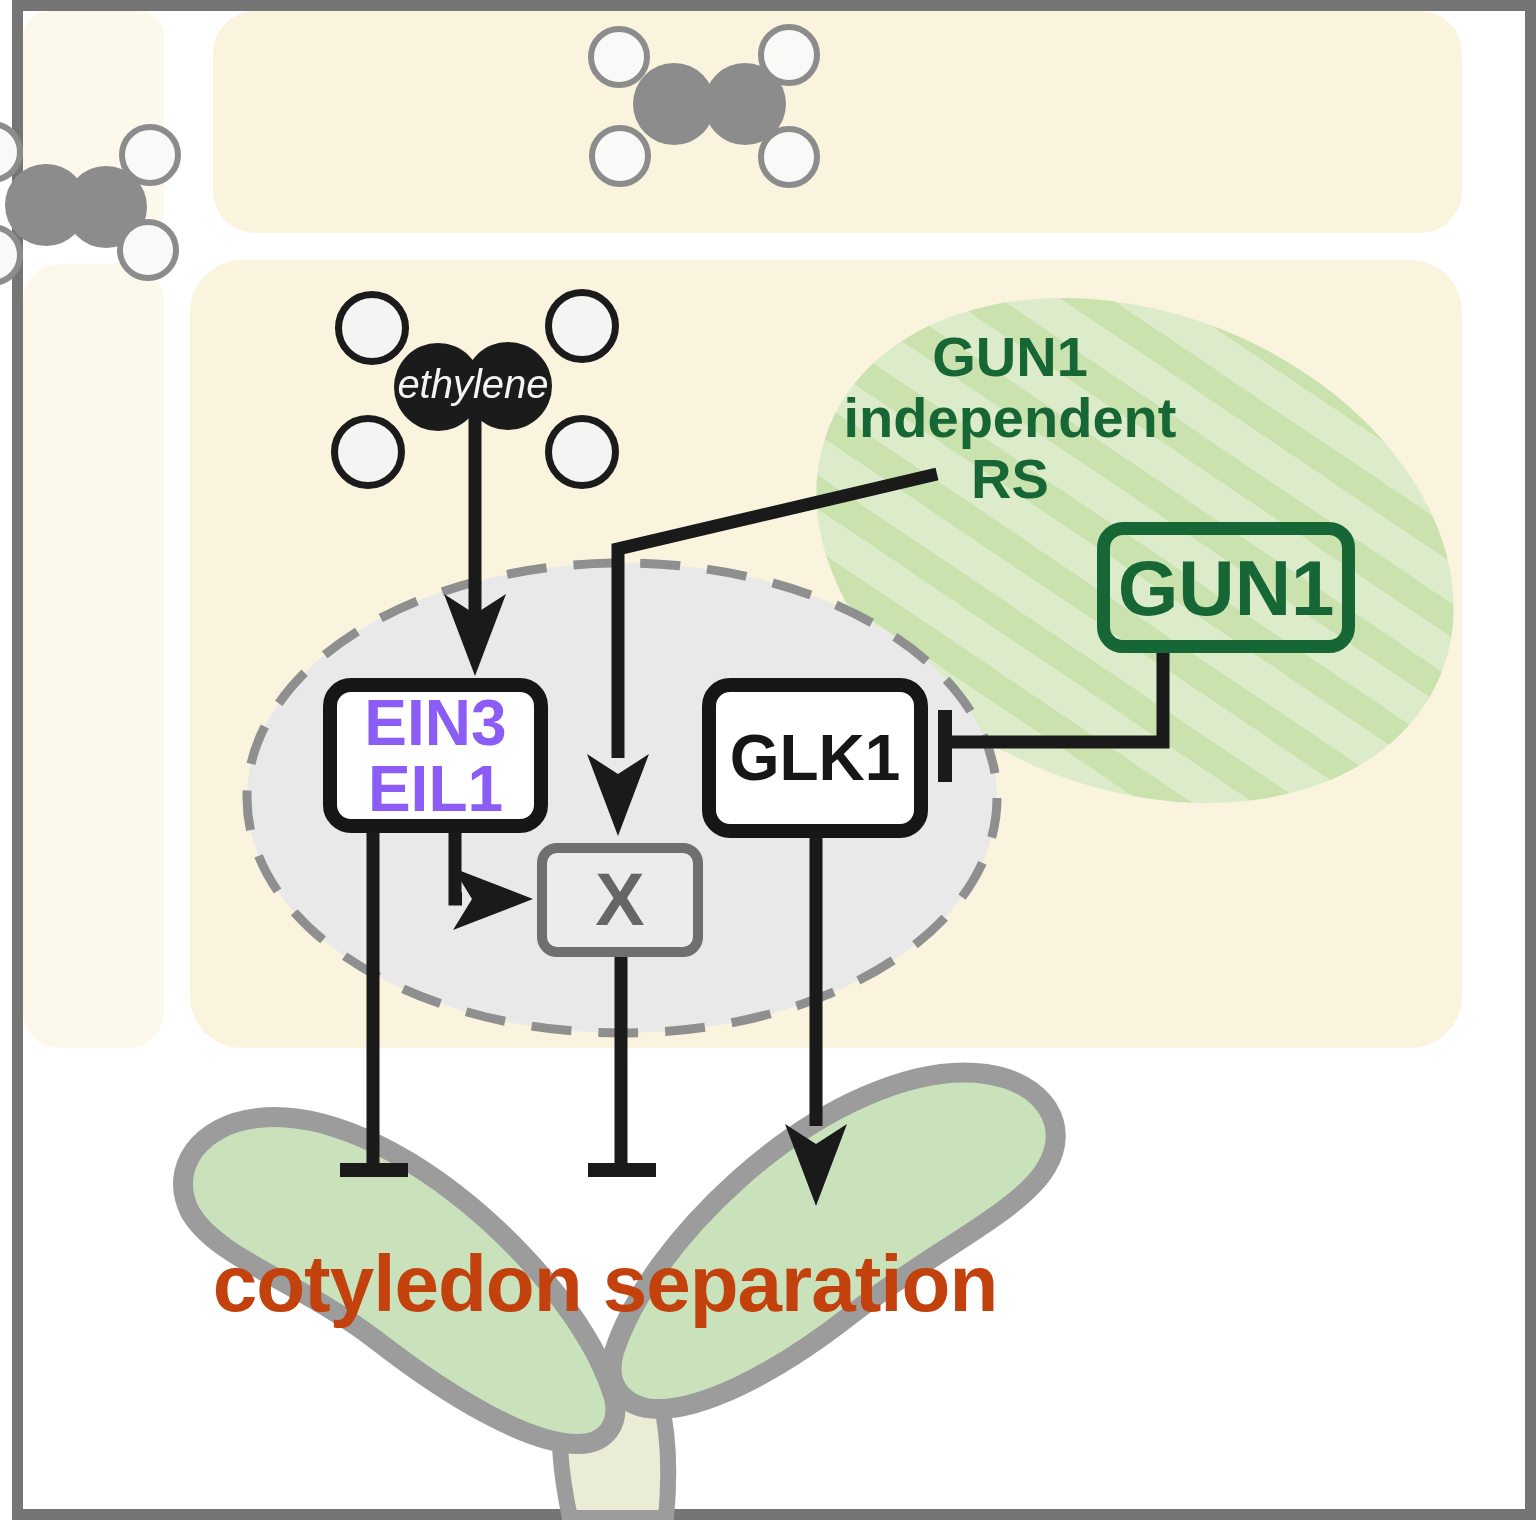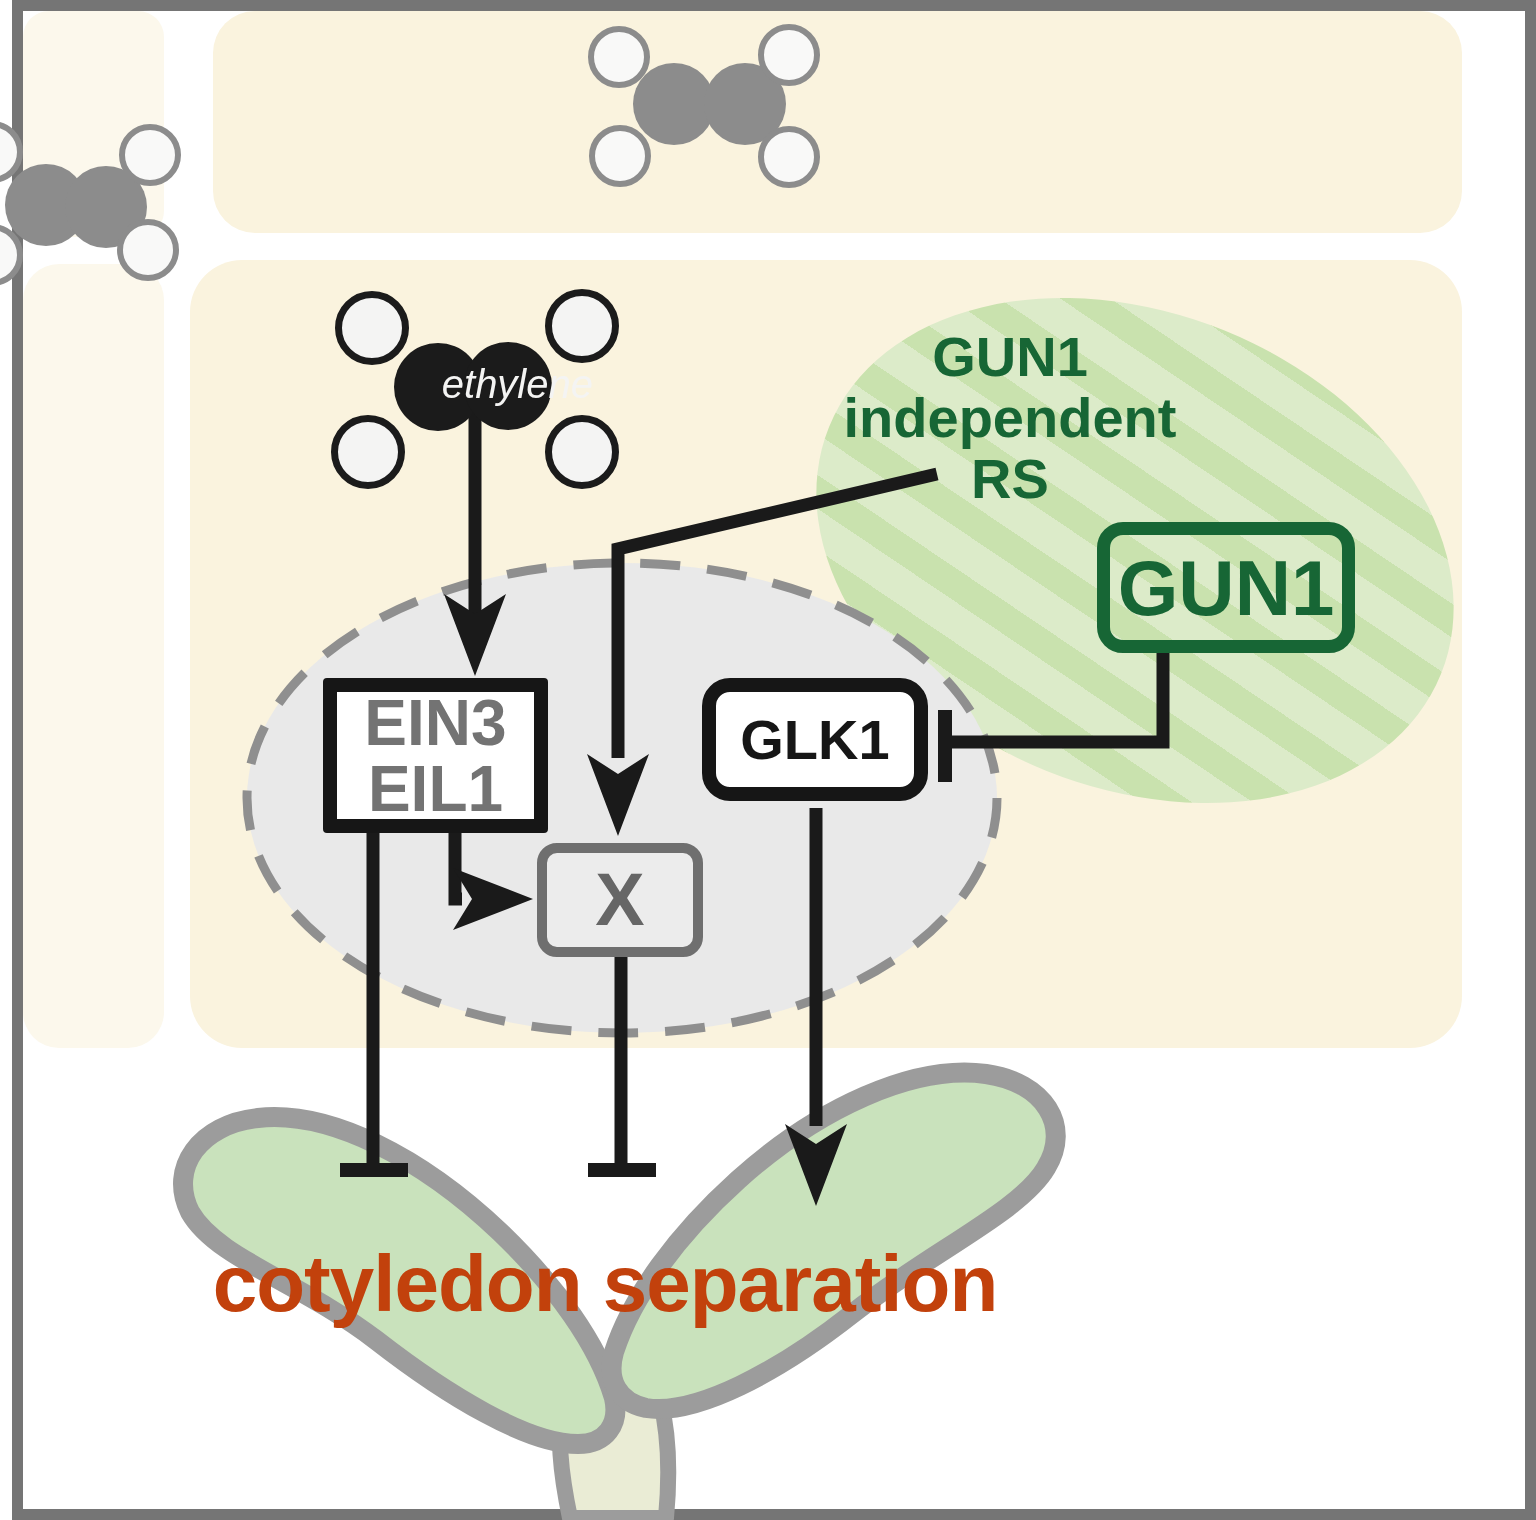--- a/index.html
+++ b/index.html
@@ -44,27 +44,27 @@
   svg.layer{left:0;top:0;z-index:5;}
 
   
   .pbox{
     box-sizing:border-box;z-index:6;
     display:flex;flex-direction:column;align-items:center;justify-content:center;
     text-align:center;font-weight:bold;
   }
   .box-ein3{
     left:323px;top:678px;width:225px;height:155px;
-    background:#ffffff;border:14px solid #161616;border-radius:4px;
-    color:#737373;font-size:64px;line-height:66px;
+    background:#ffffff;border:14px solid #161616;border-radius:28px;
+    color:#8b5cf6;font-size:64px;line-height:66px;
   }
   .box-glk1{
-    left:702px;top:678px;width:226px;height:123px;
+    left:702px;top:678px;width:226px;height:160px;
     background:#ffffff;border:14px solid #161616;border-radius:28px;
-    color:#161616;font-size:56px;line-height:100px;
+    color:#161616;font-size:64px;line-height:100px;
   }
   .box-x{
     left:537px;top:843px;width:166px;height:114px;
     background:#ececec;border:10px solid #6f6f6f;border-radius:20px;
     color:#666666;font-size:74px;line-height:92px;
   }
   .box-gun1{
     left:1097px;top:522px;width:258px;height:131px;
     background:transparent;border:13px solid #176635;border-radius:26px;
     color:#176635;font-size:78px;line-height:102px;
@@ -72,21 +72,21 @@
 
   
   .mol-layer{left:0;top:0;width:1536px;height:1520px;z-index:7;pointer-events:none;}
   .atom{position:absolute;border-radius:50%;box-sizing:border-box;}
   .c-gray{background:#8c8c8c;}
   .h-gray{background:#f9f9f8;border:6px solid #8c8c8c;}
   .c-black{background:#1b1b1b;}
   .h-black{background:#f4f4f3;border:7px solid #1b1b1b;}
   .ethylene-label{
     position:absolute;left:353px;top:362px;width:240px;
-    text-align:right;color:#f4f4f3;font-style:italic;font-size:40px;z-index:8;
+    text-align:center;color:#f4f4f3;font-style:italic;font-size:40px;z-index:8;
   }
 
   
   .outcome-label{
     left:185px;top:1238px;width:840px;z-index:8;
     text-align:center;color:#c2410c;font-weight:bold;font-size:80px;letter-spacing:-1px;
   }
 </style>
 </head>
 <body>

